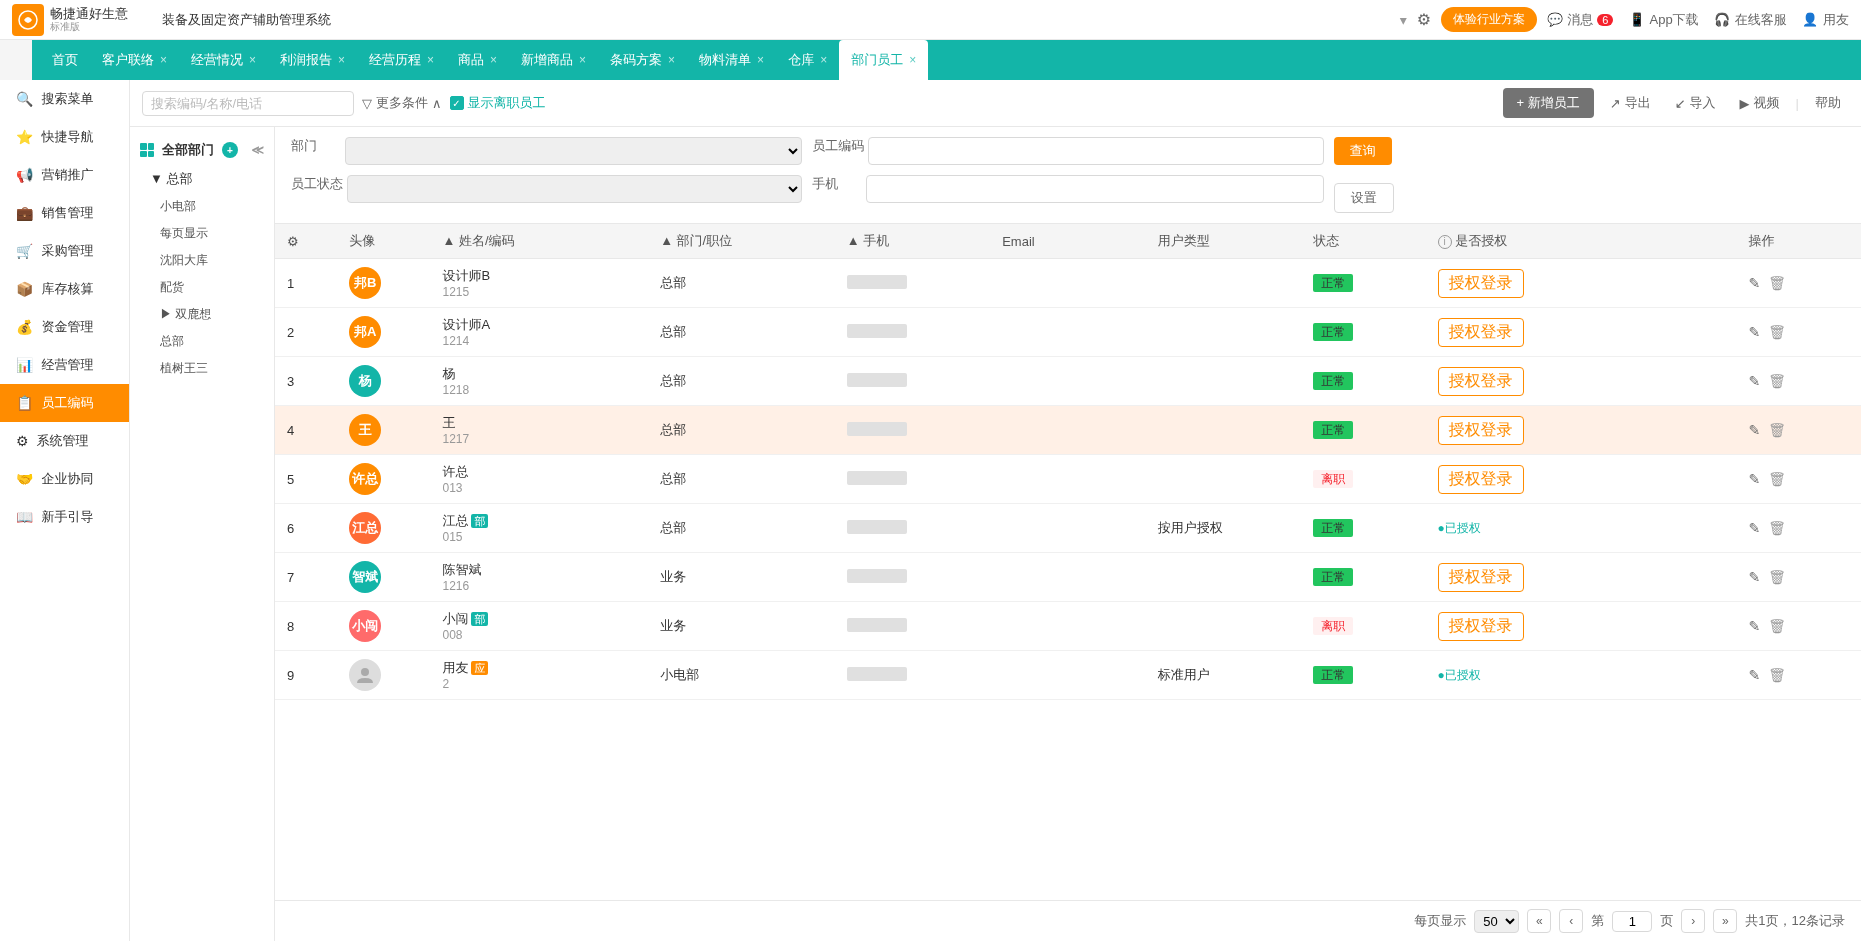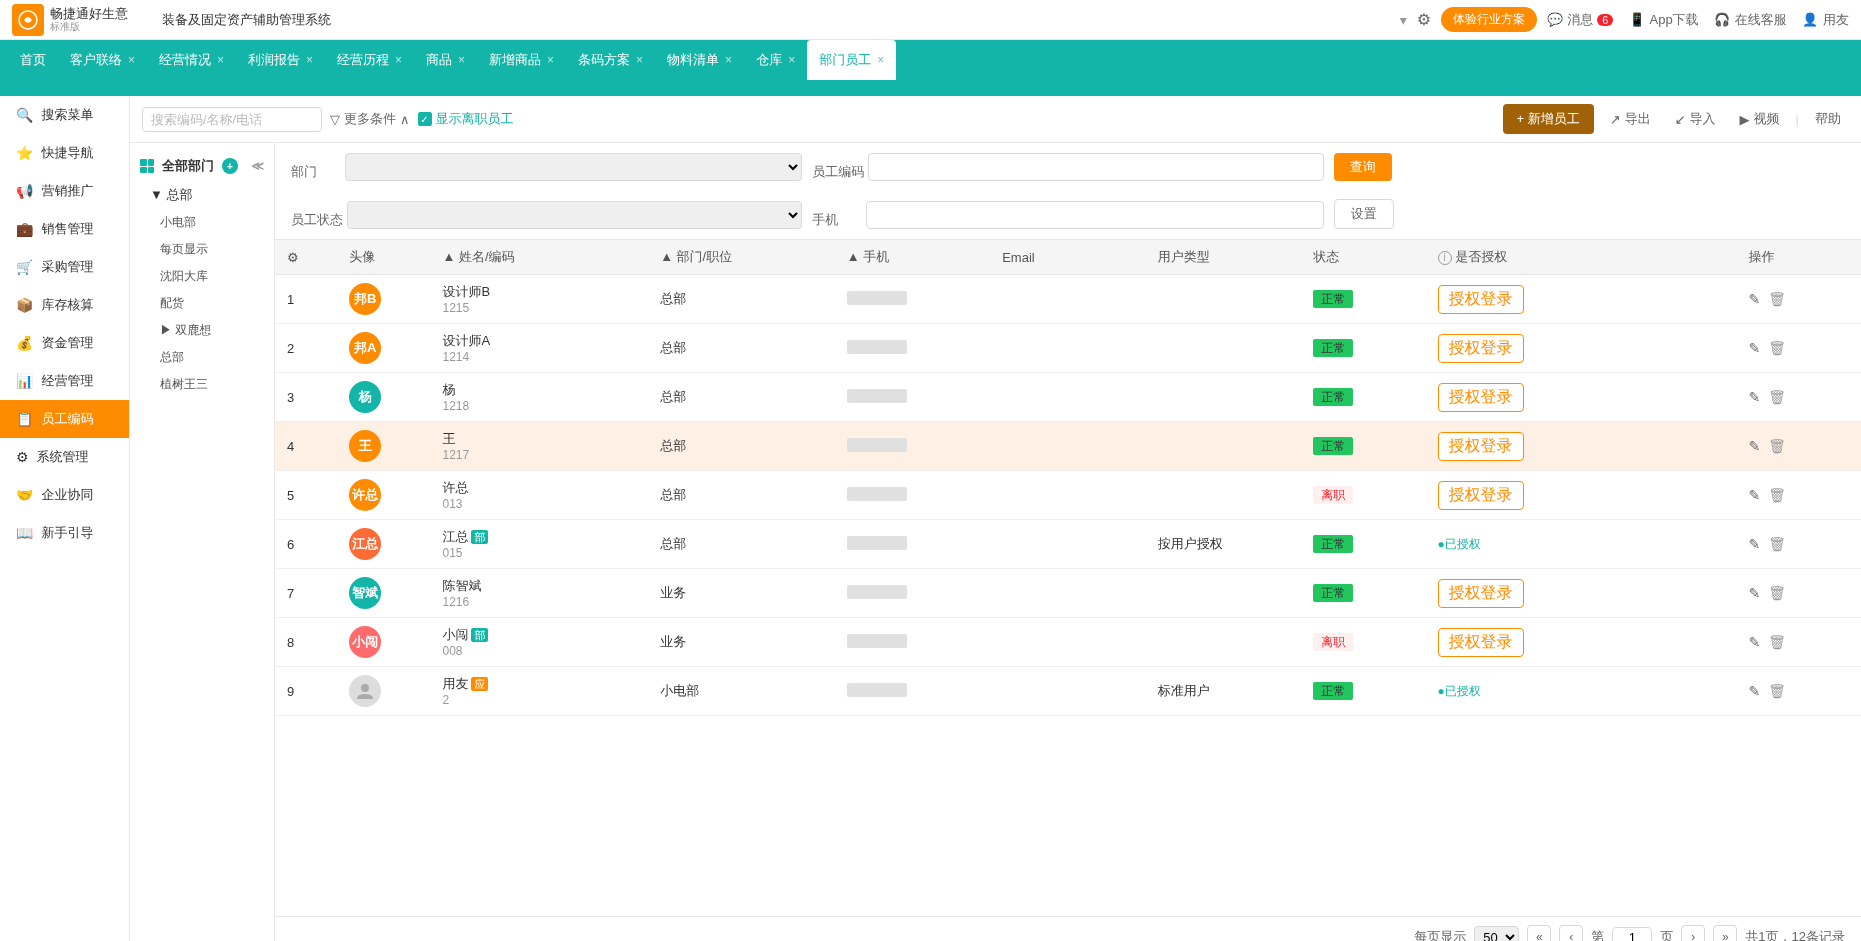--- a/index.html
+++ b/index.html
@@ -10,62 +10,62 @@
     .logo-area { display: flex; align-items: center; gap: 6px; width: 140px; }
     .logo-icon { width: 32px; height: 32px; background: #ff8c00; border-radius: 4px; display: flex; align-items: center; justify-content: center; color: #fff; font-weight: bold; font-size: 12px; }
     .logo-text { font-size: 12px; color: #333; line-height: 1.2; }
     .system-title { flex: 1; font-size: 13px; color: #333; }
     .top-bar-right { display: flex; align-items: center; gap: 16px; color: #666; font-size: 13px; }
     .top-btn { display: flex; align-items: center; gap: 4px; cursor: pointer; color: #666; }
     .badge { background: #f5222d; color: #fff; border-radius: 10px; padding: 0 4px; font-size: 11px; min-width: 16px; text-align: center; }
     .trial-btn { background: #ff8c00; color: #fff; padding: 4px 12px; border-radius: 14px; font-size: 12px; cursor: pointer; border: none; }
 
     
-    .nav-tabs { background: #13b5a8; height: 56px; display: flex; padding: 0 8px; overflow: hidden; }
+    .nav-tabs { background: #13b5a8; height: 40px; display: flex; align-items: center; padding: 0 8px; overflow: hidden; margin-left: 32px; }
     .nav-tab { padding: 0 12px; height: 40px; display: flex; align-items: center; color: #fff; cursor: pointer; font-size: 13px; white-space: nowrap; position: relative; }
     .nav-tab.active { background: #fff; color: #13b5a8; border-radius: 4px 4px 0 0; }
     .nav-tab .close { margin-left: 6px; font-size: 12px; opacity: 0.7; }
 
     
     .main-layout { display: flex; height: calc(941px - 80px); }
 
     
     .sidebar { width: 130px; background: #fff; border-right: 1px solid #e8e8e8; overflow-y: auto; flex-shrink: 0; }
     .sidebar-item { padding: 10px 16px; display: flex; align-items: center; gap: 8px; cursor: pointer; color: #333; font-size: 13px; }
     .sidebar-item.active { background: #ff8c00; color: #fff; }
 
     
     .content { flex: 1; display: flex; flex-direction: column; overflow: hidden; }
 
     
     .toolbar { background: #fff; border-bottom: 1px solid #e8e8e8; padding: 8px 12px; display: flex; align-items: center; gap: 8px; }
-    .search-input { border: 1px solid #d9d9d9; border-radius: 4px; padding: 4px 8px; width: 180px; outline: none; font-size: 13px; }
+    .search-input { border: 1px solid #d9d9d9; border-radius: 4px; padding: 4px 8px; width: 212px; outline: none; font-size: 13px; }
     .search-input::placeholder { color: #bbb; }
     .filter-btn { display: flex; align-items: center; gap: 4px; color: #666; cursor: pointer; border: none; background: none; font-size: 13px; }
     .checkbox-label { display: flex; align-items: center; gap: 4px; color: #13b5a8; cursor: pointer; font-size: 13px; }
     .checkbox-blue { width: 14px; height: 14px; border: 1px solid #13b5a8; background: #13b5a8; border-radius: 2px; display: flex; align-items: center; justify-content: center; color: #fff; font-size: 10px; }
     .spacer { flex: 1; }
-    .add-btn { background: #a16207; color: #fff; border: none; padding: 6px 14px; border-radius: 4px; cursor: pointer; font-size: 13px; display: flex; align-items: center; gap: 4px; }
+    .add-btn { background: #737373; color: #fff; border: none; padding: 6px 14px; border-radius: 4px; cursor: pointer; font-size: 13px; display: flex; align-items: center; gap: 4px; }
     .toolbar-btn { display: flex; align-items: center; gap: 4px; color: #666; cursor: pointer; border: none; background: none; font-size: 13px; padding: 4px 8px; }
 
     
     .body-area { display: flex; flex: 1; overflow: hidden; }
 
     
     .tree-panel { width: 145px; background: #fff; border-right: 1px solid #e8e8e8; padding: 8px 0; flex-shrink: 0; }
     .tree-header { padding: 6px 10px; display: flex; align-items: center; gap: 4px; font-size: 13px; font-weight: bold; color: #333; }
     .tree-item { padding: 5px 10px 5px 20px; cursor: pointer; color: #333; font-size: 13px; display: flex; align-items: center; gap: 4px; }
     .tree-item.child { padding-left: 30px; font-size: 12px; color: #555; }
 
     
     .table-area { flex: 1; display: flex; flex-direction: column; overflow: hidden; }
 
     
     .filter-form { background: #fff; border-bottom: 1px solid #e8e8e8; padding: 10px 16px; display: grid; grid-template-columns: 1fr 1fr 1fr; gap: 10px; }
-    .filter-row { display: flex; align-items: flex-end; gap: 4px; }
+    .filter-row { display: flex; align-items: flex-start; gap: 4px; }
     .filter-label { color: #666; font-size: 13px; white-space: nowrap; min-width: 50px; }
     .filter-select { border: 1px solid #d9d9d9; border-radius: 4px; padding: 4px 8px; flex: 1; outline: none; font-size: 13px; height: 28px; }
     .filter-text { border: 1px solid #d9d9d9; border-radius: 4px; padding: 4px 8px; flex: 1; outline: none; font-size: 13px; height: 28px; }
     .query-btn { background: #ff8c00; color: #fff; border: none; padding: 5px 16px; border-radius: 4px; cursor: pointer; font-size: 13px; }
     .reset-btn { background: #fff; color: #666; border: 1px solid #d9d9d9; padding: 5px 16px; border-radius: 4px; cursor: pointer; font-size: 13px; }
     .filter-btns { display: flex; flex-direction: column; gap: 4px; align-items: flex-end; justify-content: center; }
 
     
     .table-wrapper { flex: 1; overflow: auto; background: #fff; }
     table { width: 100%; border-collapse: collapse; }

